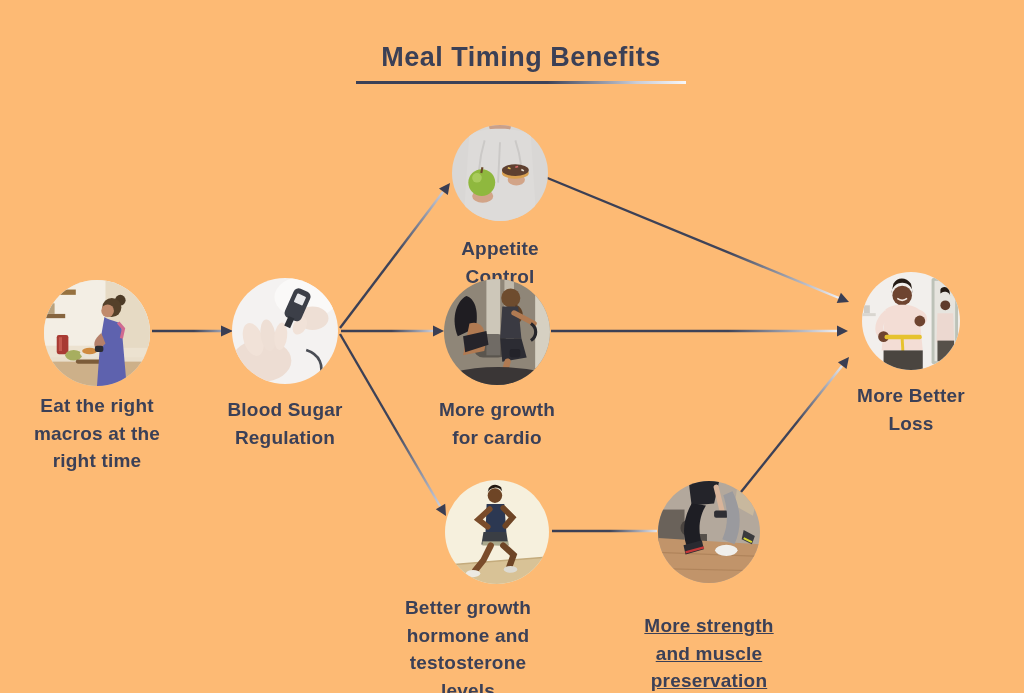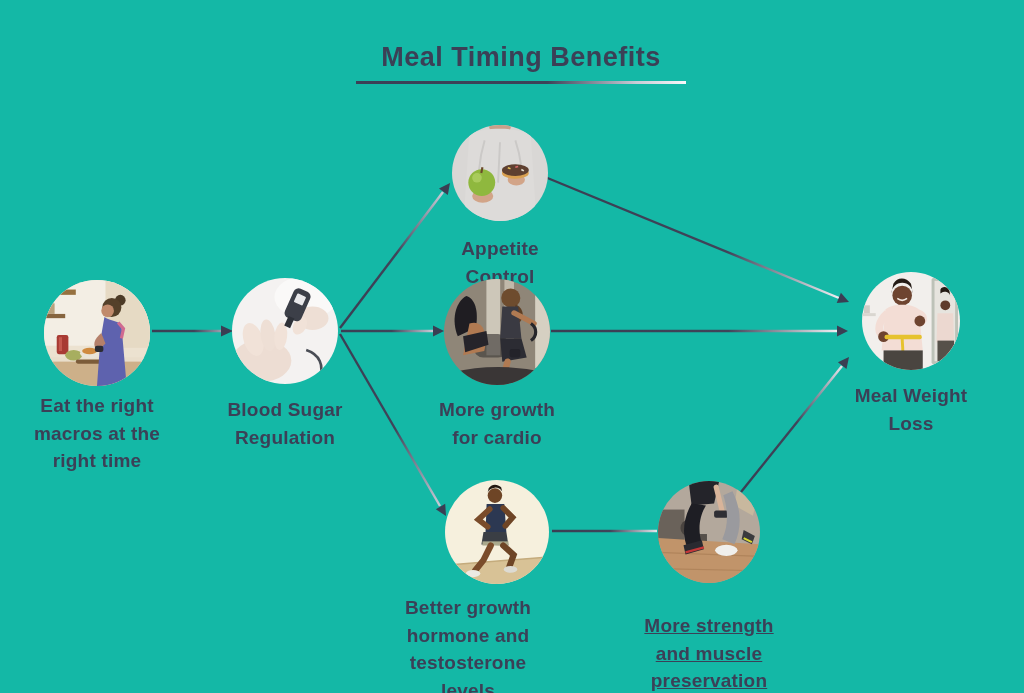--- a/index.html
+++ b/index.html
@@ -1,17 +1,17 @@
 <!DOCTYPE html>
 <html><head>
 <meta charset="utf-8">
 <style>
   html,body { margin:0; padding:0; background:#ffffff; }
   #canvas {
-    position:relative; width:1024px; height:693px; background:#14b8a6;
+    position:relative; width:1024px; height:693px; background:#fdba74;
     overflow:hidden; font-family:"Liberation Sans", sans-serif;
   }
   .title {
     position:absolute; left:356px; top:42px; width:330px;
     text-align:center; font-size:27px; font-weight:bold;
     letter-spacing:0.5px; color:#3b4056;
   }
   .title-underline {
     position:absolute; left:356px; top:81px; width:330px; height:3px;
     background:linear-gradient(to right,#3b4056 0%,#3d4258 58%,#c9ccd6 85%,#f7f7f9 100%);
@@ -273,16 +273,16 @@
       <path d="M24 38 C32 32 50 32 58 38 L62 80 L20 80 Z" fill="#f3ddd5"></path>
       <path d="M26 42 C17 50 15 60 21 65" stroke="#f3ddd5" stroke-width="8" fill="none"></path>
       <path d="M57 42 C63 44 64 49 59 52" stroke="#f3ddd5" stroke-width="8" fill="none"></path>
       <circle cx="22" cy="66" r="5.5" fill="#6e4430"></circle>
       <circle cx="59" cy="50" r="5.5" fill="#6e4430"></circle>
       <rect x="23" y="64" width="38" height="4.5" rx="2" fill="#e6c22e"></rect>
       <path d="M41 68 L42 86" stroke="#e6c22e" stroke-width="3"></path>
       <rect x="22" y="80" width="40" height="20" fill="#4a4540"></rect>
     </svg>
   </div>
-  <div class="caption" style="left:911px;top:382px;width:130px;">Meal Weight
+  <div class="caption" style="left:911px;top:382px;width:130px;">More Better
 Loss</div>
 
 </div>
 
 </body></html>

